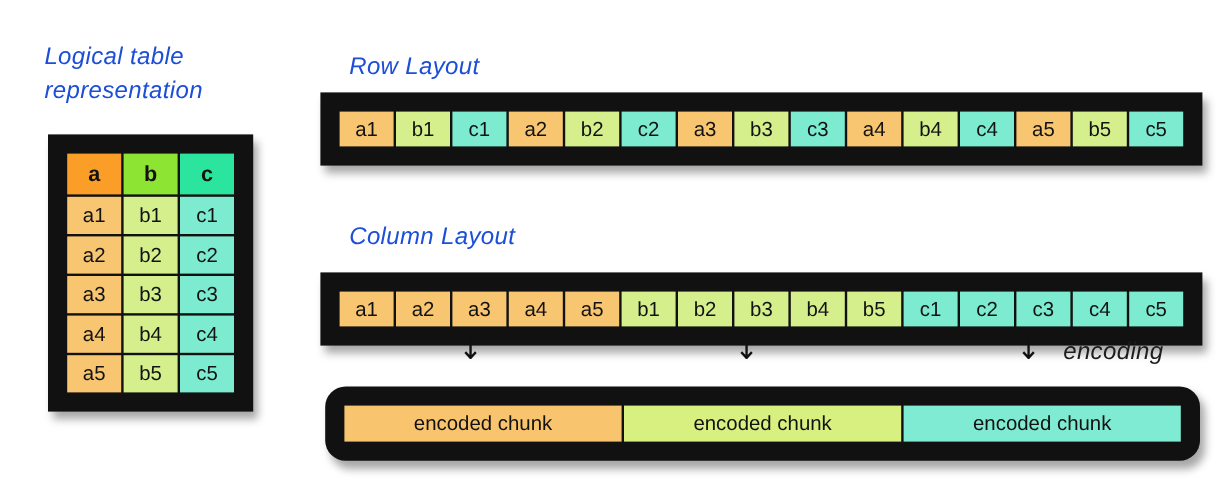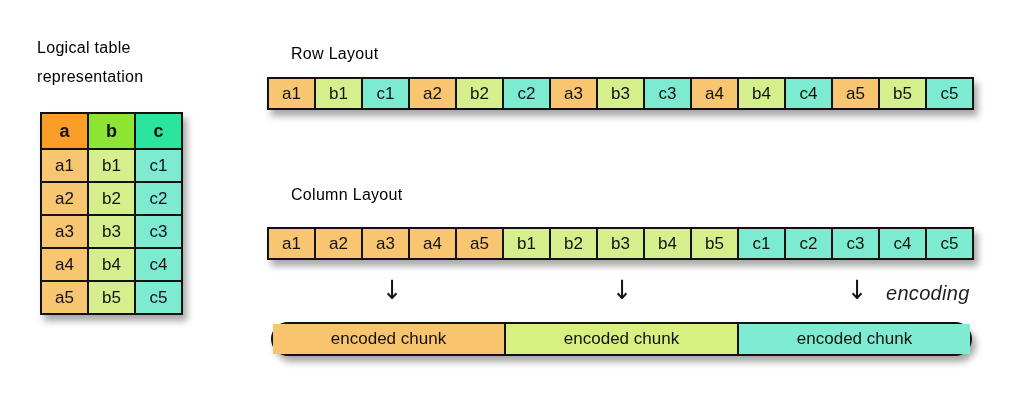--- a/index.html
+++ b/index.html
@@ -8,27 +8,27 @@
     --chunk-a:#F9C46E;  --chunk-b:#D8F07F;  --chunk-c:#7FEBD2;
     --border:#111111;   --text:#1C1C1C;     --bg:#FFFFFF;
   }
   *{margin:0;padding:0;box-sizing:border-box;}
   html,body{background:var(--bg);}
   .canvas{
     position:relative; width:1024px; height:412px; background:var(--bg);
     font-family:"Liberation Sans", sans-serif; color:var(--text); overflow:hidden;
   }
   .section-title{
-    position:absolute; font-size:16px; font-weight:400; letter-spacing:0.3px; color:#000000;
+    position:absolute; font-size:20px; font-weight:400; letter-spacing:0.3px; color:#1d4ed8;font-style:italic;
   }
   .left-title{ left:37px; top:33px; line-height:29px; }
 
   
   .grid-box{
-    display:grid; gap:2px; padding:2px; background:var(--border);
+    display:grid; gap:2px; padding:16px; background:var(--border);
     box-shadow:4px 6px 7px rgba(0,0,0,0.35);
   }
   .logical-table{
     position:absolute; left:40px; top:112px;
     grid-template-columns:repeat(3,45px);
     grid-template-rows:34px repeat(5,31px);
   }
   .strip{
     position:absolute; grid-template-columns:repeat(15,45px); grid-template-rows:29px;
   }

